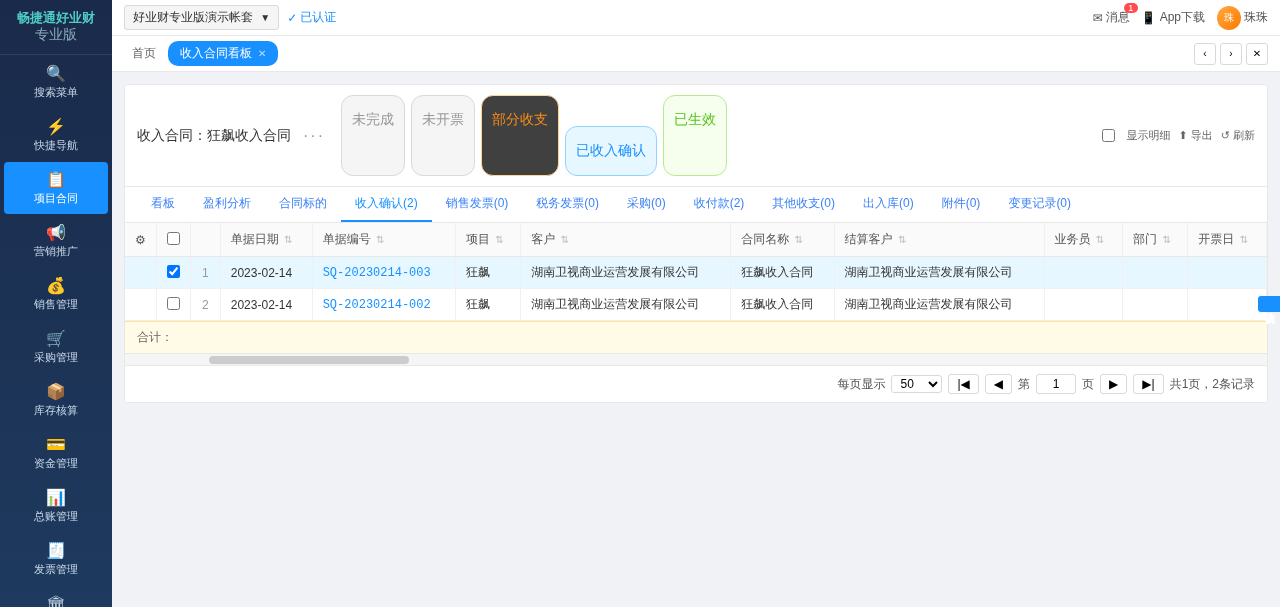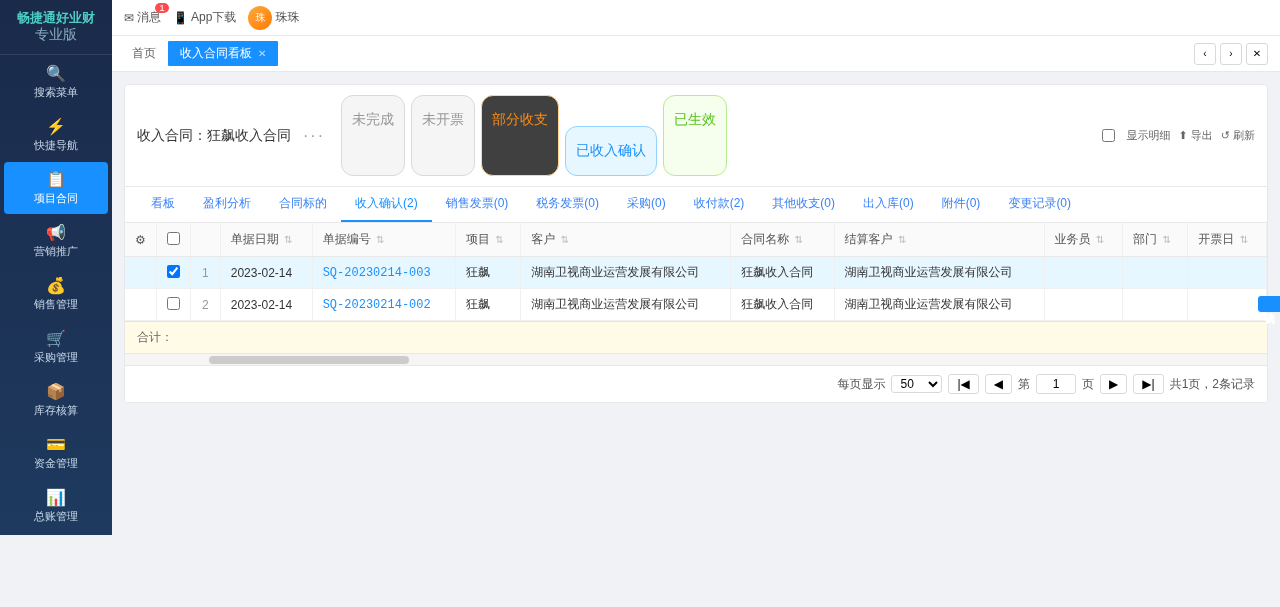--- a/index.html
+++ b/index.html
@@ -1,19 +1,19 @@
 <!DOCTYPE html>
 <html><head>
   <meta charset="utf-8">
   <style>
     * { box-sizing: border-box; margin: 0; padding: 0; }
     body { font-family: 'Microsoft YaHei', Arial, sans-serif; font-size: 12px; background: #f0f2f5; display: flex; height: 607px; overflow: hidden; }
 
     
-    .sidebar { width: 112px; background: linear-gradient(180deg, #1a2a4a 0%, #1e3a5f 100%); color: #c8d8e8; display: flex; flex-direction: column; flex-shrink: 0; height: 535px; overflow: hidden; }
+    .sidebar { width: 112px; background: linear-gradient(180deg, #1a2a4a 0%, #1e3a5f 100%); color: #c8d8e8; display: flex; flex-direction: column; flex-shrink: 0; height: 607px; overflow: hidden; }
     .sidebar-logo { padding: 10px 8px; border-bottom: 1px solid rgba(255,255,255,0.1); text-align: center; }
     .sidebar-logo-text { color: #4ecdc4; font-size: 13px; font-weight: bold; line-height: 1.2; }
     .sidebar-logo-sub { color: #8ab; font-size: 14px; }
     .sidebar-item { display: flex; flex-direction: column; align-items: center; padding: 8px 4px; cursor: pointer; color: #c8d8e8; font-size: 11px; border-radius: 4px; margin: 1px 4px; }
     .sidebar-item.active { background: #1890ff; color: #fff; }
     .sidebar-item .icon { font-size: 16px; margin-bottom: 2px; }
 
     
     .main { flex: 1; display: flex; flex-direction: column; overflow: hidden; }
 
@@ -23,21 +23,21 @@
     .topbar-company { font-size: 12px; color: #333; background: #f5f5f5; padding: 3px 8px; border-radius: 3px; border: 1px solid #d9d9d9; cursor: pointer; }
     .topbar-certified { color: #1890ff; font-size: 12px; display: flex; align-items: center; gap: 3px; }
     .topbar-right { display: flex; align-items: center; gap: 12px; }
     .topbar-btn { display: flex; align-items: center; gap: 3px; font-size: 12px; color: #555; cursor: pointer; position: relative; }
     .badge { background: #ff4d4f; color: #fff; font-size: 9px; border-radius: 8px; padding: 0 4px; min-width: 14px; text-align: center; position: absolute; top: -6px; right: -8px; }
     .avatar { width: 24px; height: 24px; border-radius: 50%; background: linear-gradient(135deg, #ffa940, #ff7a00); display: flex; align-items: center; justify-content: center; color: #fff; font-size: 10px; }
 
     
     .tabsbar { height: 36px; background: #fff; border-bottom: 1px solid #e8e8e8; display: flex; align-items: center; padding: 0 12px; flex-shrink: 0; gap: 4px; }
     .tab-item { display: flex; align-items: center; padding: 4px 12px; font-size: 12px; cursor: pointer; color: #555; border-radius: 3px 3px 0 0; }
-    .tab-item.active-tab { background: #1890ff; color: #fff; border-radius: 1px; }
+    .tab-item.active-tab { background: #1890ff; color: #fff; border-radius: 10px; }
     .tab-close { margin-left: 6px; font-size: 10px; opacity: 0.7; }
     .breadcrumb-item { font-size: 12px; color: #666; padding: 4px 8px; cursor: pointer; }
     .tab-nav { margin-left: auto; display: flex; gap: 4px; }
     .tab-nav-btn { width: 22px; height: 22px; border: 1px solid #d9d9d9; background: #fff; border-radius: 3px; cursor: pointer; display: flex; align-items: center; justify-content: center; font-size: 10px; }
 
     
     .content { flex: 1; overflow: auto; padding: 12px; background: #f0f2f5; }
 
     
     .contract-header { background: #fff; padding: 10px 12px; border-radius: 4px 4px 0 0; display: flex; align-items: center; justify-content: space-between; border-bottom: 1px solid #e8e8e8; }
@@ -145,20 +145,30 @@
     </div>
     </div>
 
   <div style="flex:1"></div>
 
 </div>
 
 <div class="main">
 
   <div class="topbar">
+    <div class="topbar-left">
+      <div class="topbar-company">
+        <span>好业财专业版演示帐套</span>
+        <span style="margin-left:4px;font-size:10px;">▼</span>
+      </div>
+      <div class="topbar-certified">
+        <span>✓</span>
+        <span>已认证</span>
+      </div>
+    </div>
     <div class="topbar-right">
       <div class="topbar-btn">
         <span>✉</span>
         <span>消息</span>
         <span class="badge">1</span>
       </div>
       <div class="topbar-btn">
         <span>📱</span>
         <span>App下载</span>
       </div>

